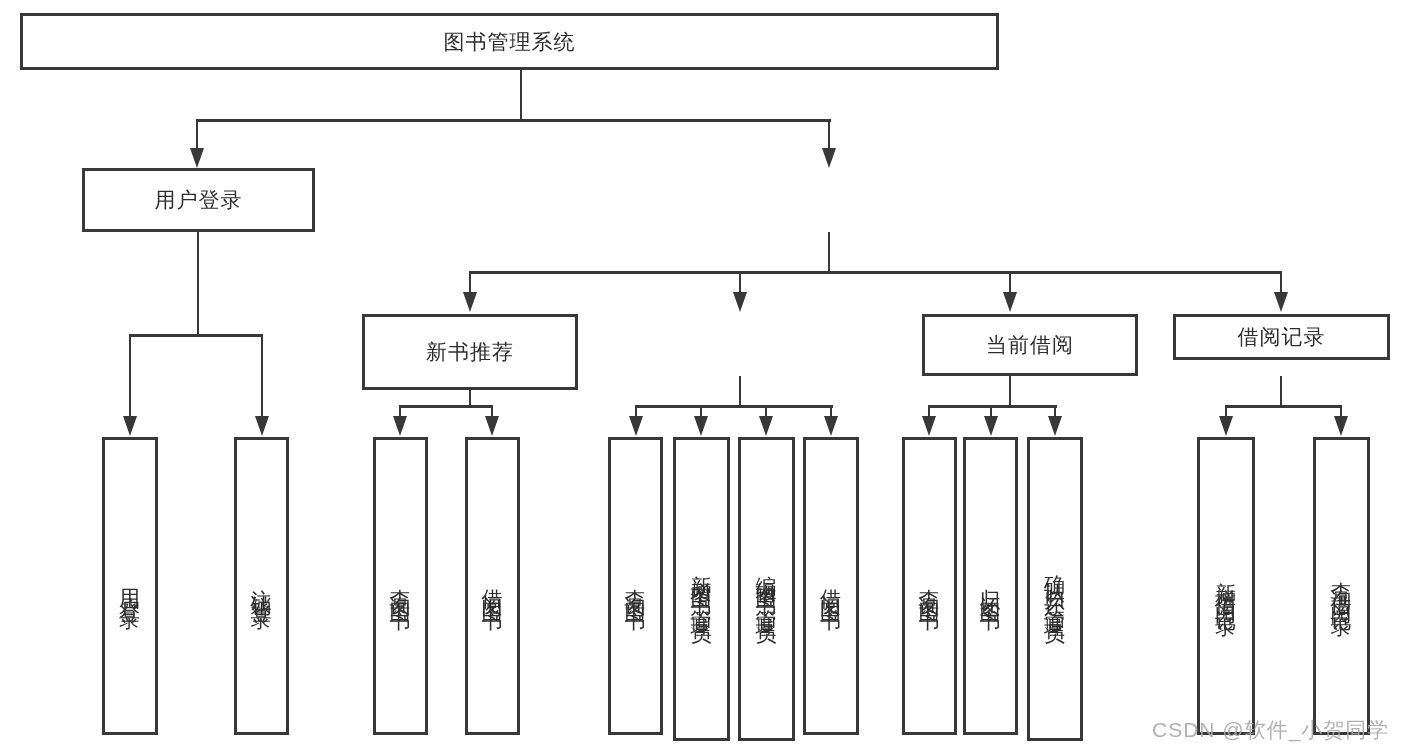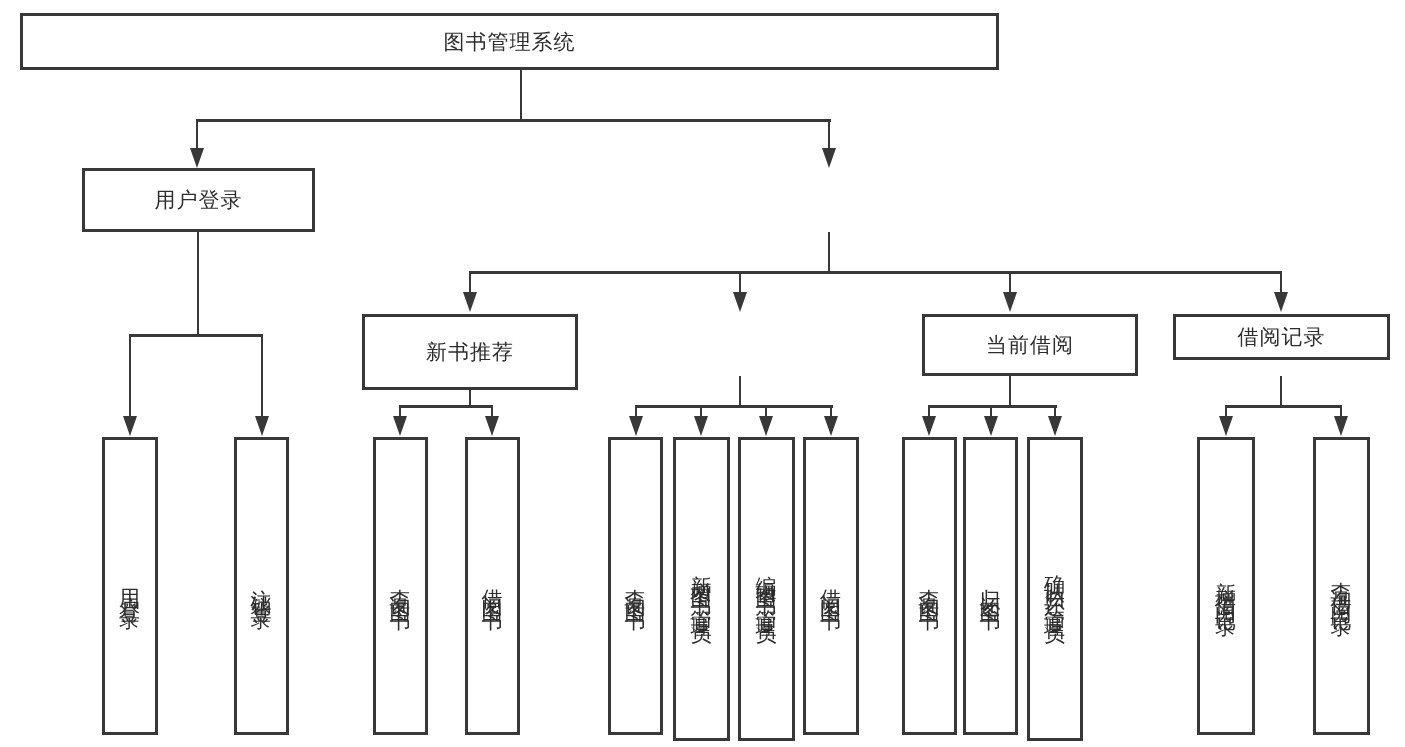--- a/index.html
+++ b/index.html
@@ -172,14 +172,15 @@
     <span class="vlabel">确认归还（管理员）</span>
   </div>
 
   <div class="box vbox" style="left:1197px;top:437px;width:58px;height:298px;">
     <span class="vlabel">新增借阅记录</span>
   </div>
   <div class="box vbox" style="left:1313px;top:437px;width:57px;height:298px;">
     <span class="vlabel">查询借阅记录</span>
   </div>
 
+  <div id="watermark">CSDN @软件_小贺同学</div>
 
 </div>
 
 </body></html>

